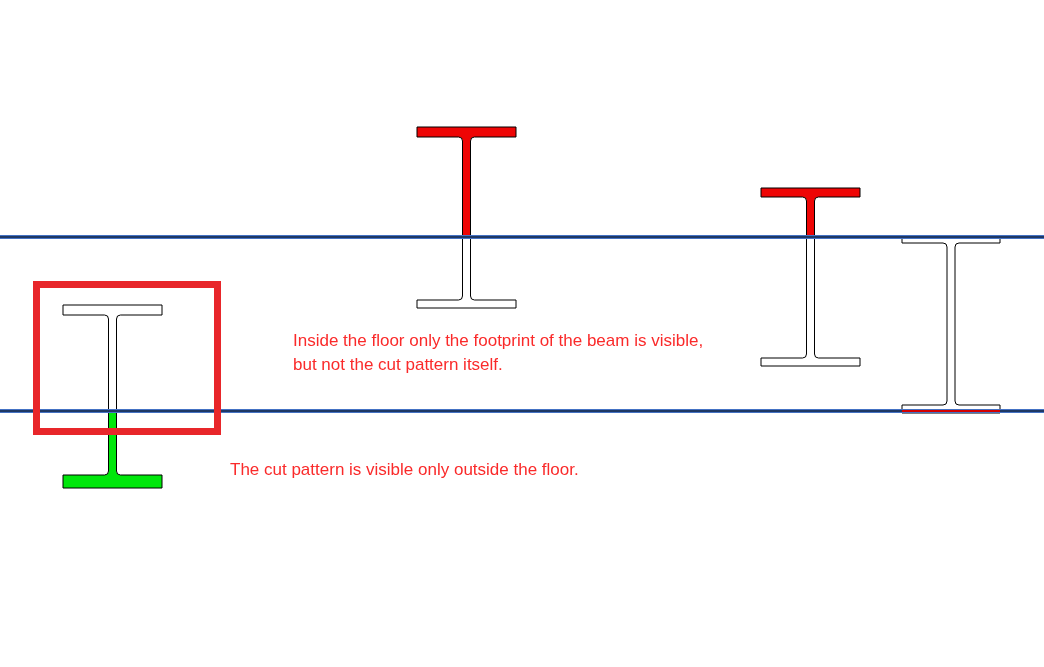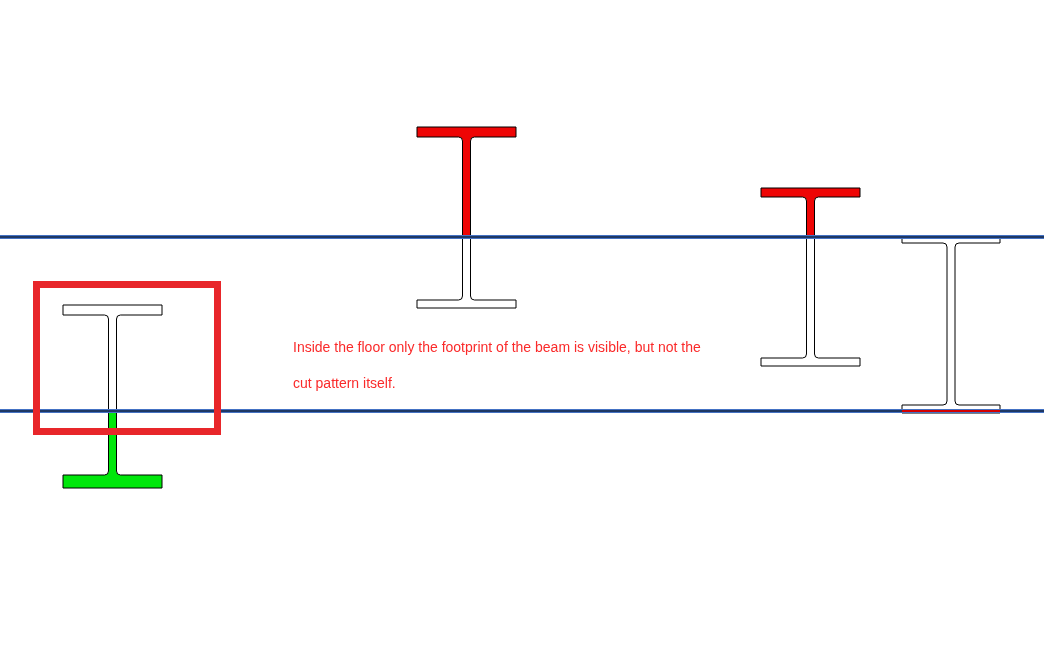--- a/index.html
+++ b/index.html
@@ -57,22 +57,22 @@
     box-sizing: border-box;
     border: 7px solid var(--c-selection-red);
     z-index: 40;
     background: transparent;
   }
 
   
   .annotation {
     position: absolute;
     color: var(--c-annotation-red);
-    font-size: 14px;
-    line-height: 36px;
+    font-size: 17px;
+    line-height: 24px;
     z-index: 50;
   }
   .annotation.inside  { left: 293px; top: 329px; width: 420px; }
   .annotation.outside { left: 230px; top: 458px; width: 360px; }
 </style>
 </head>
 <body>
 
 <div class="canvas">
 
@@ -95,14 +95,15 @@
   </svg>
 
   <svg id="beam-far-right" class="beam" width="101" height="179" viewBox="0 0 101 179">
     <path class="f-white" d="M1,1 H99 V8 H58 Q54,8 54,12 V166 Q54,170 58,170 H99 V178 H1 V170 H42 Q46,170 46,166 V12 Q46,8 42,8 H1 Z"></path>
   </svg>
   <div class="footprint-line"></div>
 
   <div class="selection-rect"></div>
 
   <div class="annotation inside">Inside the floor only the footprint of the beam is visible, but not the cut pattern itself.</div>
+  <div class="annotation outside">The cut pattern is visible only outside the floor.</div>
 
 </div>
 
 </body></html>

